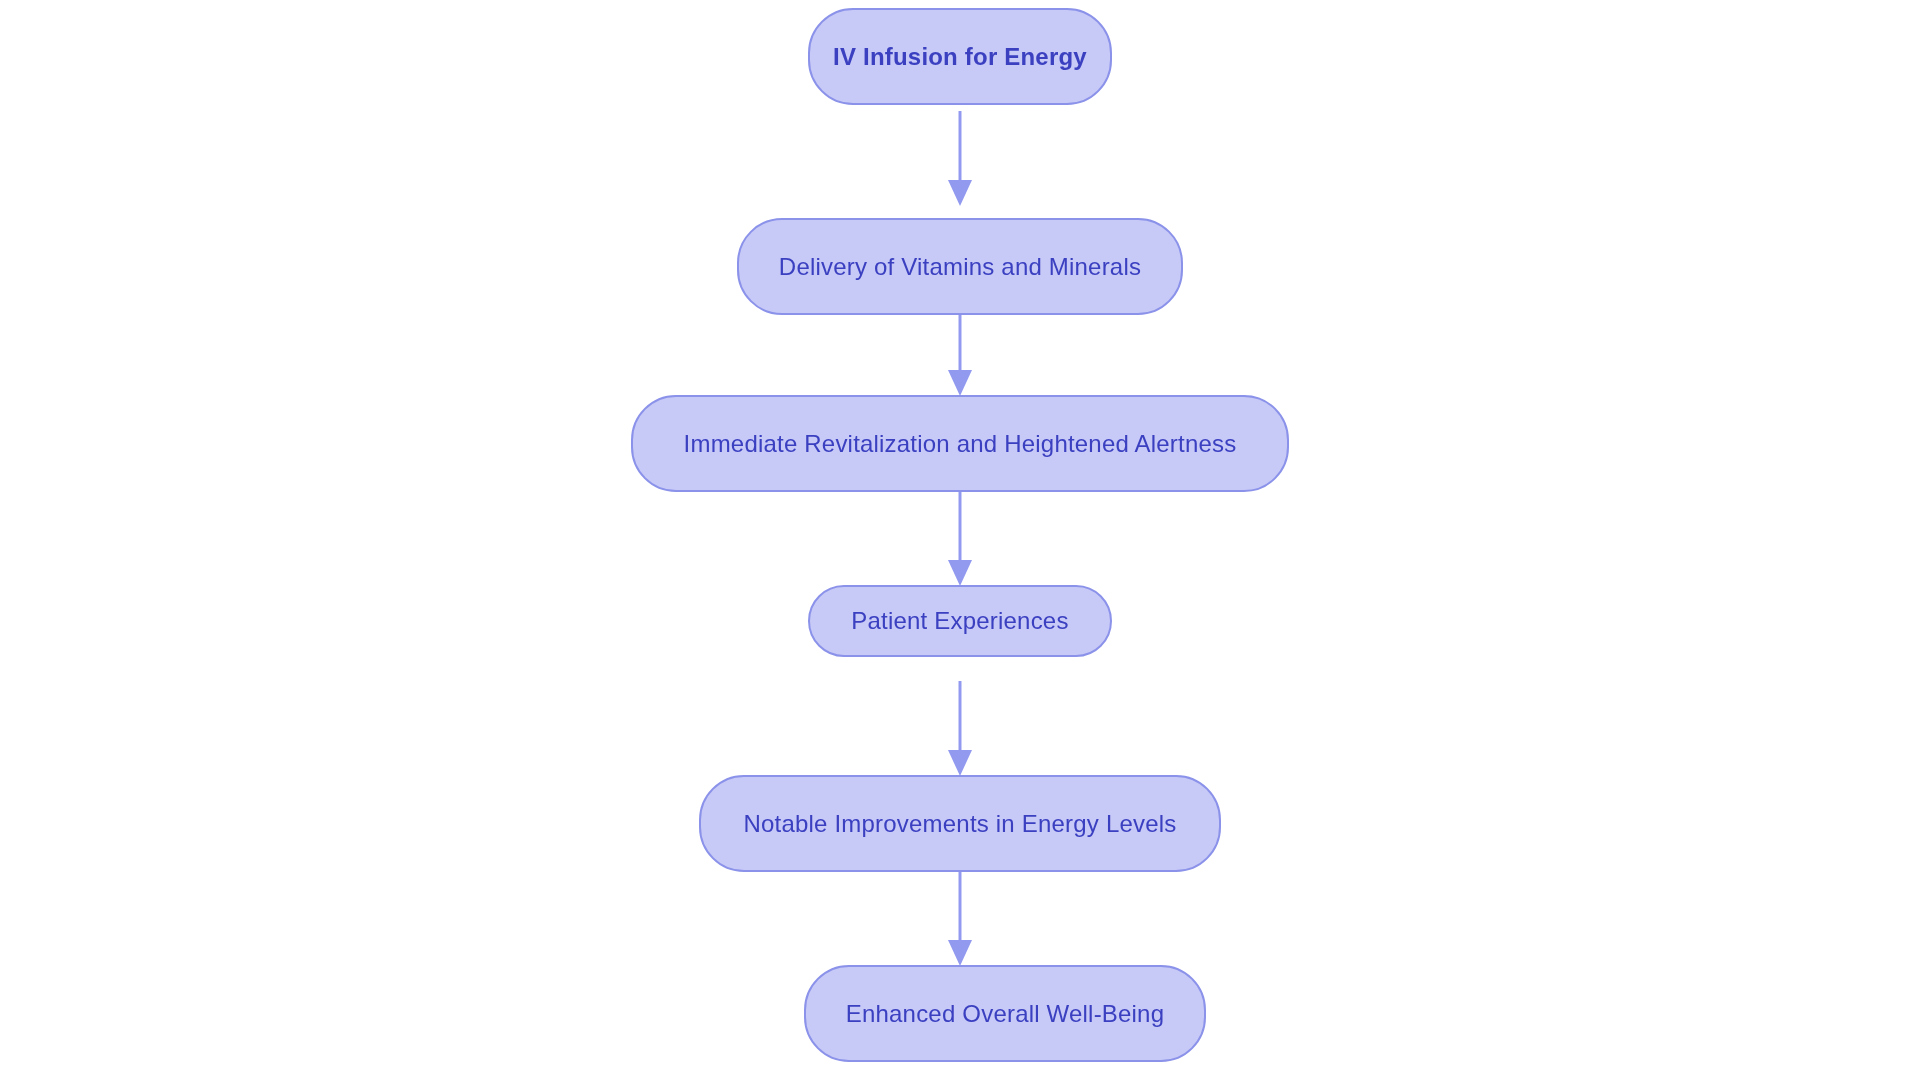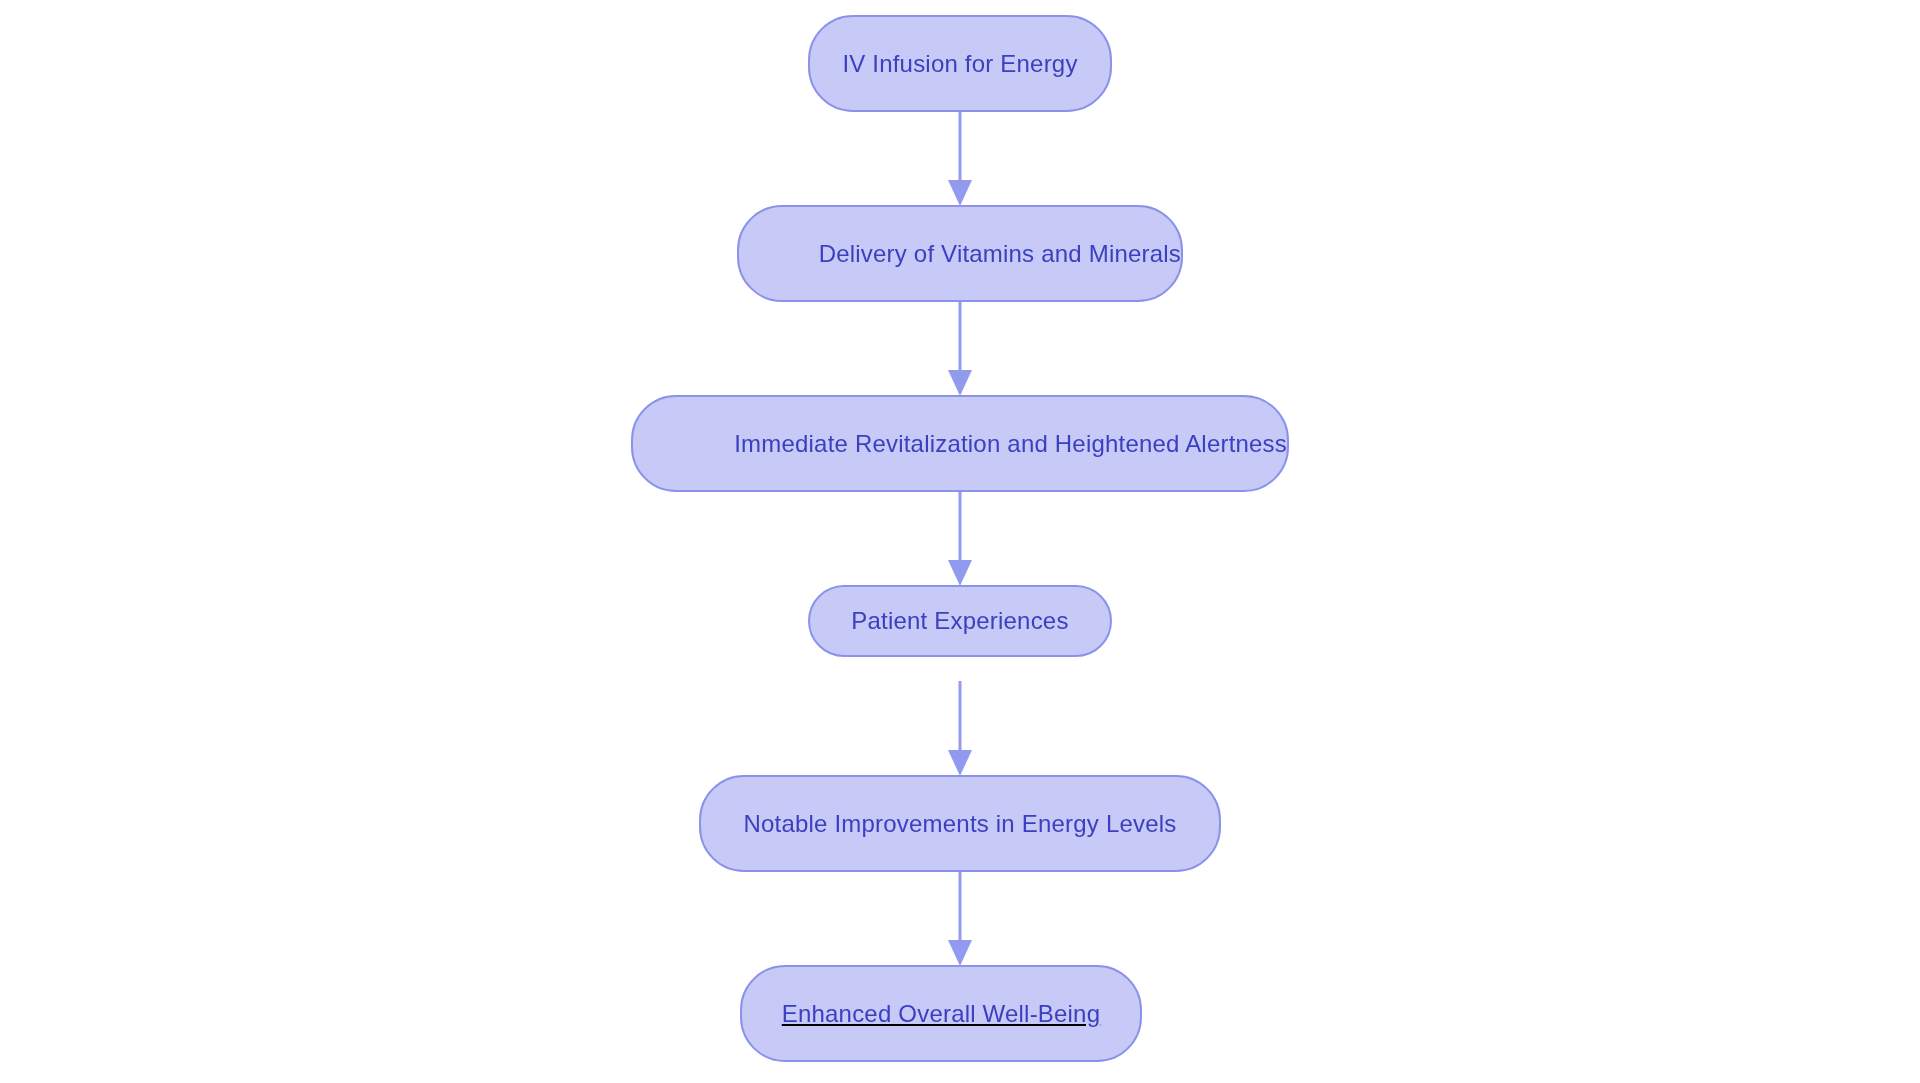--- a/index.html
+++ b/index.html
@@ -49,31 +49,31 @@
       <polygon points="948,180 972,180 960,206" fill="#929af0"></polygon>
       <line x1="960" y1="301" x2="960" y2="376" stroke="#929af0" stroke-width="3"></line>
       <polygon points="948,370 972,370 960,396" fill="#929af0"></polygon>
       <line x1="960" y1="491" x2="960" y2="566" stroke="#929af0" stroke-width="3"></line>
       <polygon points="948,560 972,560 960,586" fill="#929af0"></polygon>
       <line x1="960" y1="681" x2="960" y2="756" stroke="#929af0" stroke-width="3"></line>
       <polygon points="948,750 972,750 960,776" fill="#929af0"></polygon>
       <line x1="960" y1="871" x2="960" y2="946" stroke="#929af0" stroke-width="3"></line>
       <polygon points="948,940 972,940 960,966" fill="#929af0"></polygon>
     </svg>
-<div class="node" style="left: 808px; top: 15px; width: 304px; height: 97px;">
+<div class="node" style="left: 808px; top: 8px; width: 304px; height: 97px; font-weight: bold;">
       <span class="label">IV Infusion for Energy</span>
     </div>
-    <div class="node" style="left: 737px; top: 205px; width: 446px; height: 97px; justify-content: flex-end;">
+    <div class="node" style="left: 737px; top: 218px; width: 446px; height: 97px;">
       <span class="label">Delivery of Vitamins and Minerals</span>
     </div>
-    <div class="node" style="left: 631px; top: 395px; width: 658px; height: 97px; justify-content: flex-end;">
+    <div class="node" style="left: 631px; top: 395px; width: 658px; height: 97px;">
       <span class="label">Immediate Revitalization and Heightened Alertness</span>
     </div>
     <div class="node" style="left: 808px; top: 585px; width: 304px; height: 72px;">
       <span class="label">Patient Experiences</span>
     </div>
     <div class="node" style="left: 699px; top: 775px; width: 522px; height: 97px; justify-content: center;">
       <span class="label">Notable Improvements in Energy Levels</span>
     </div>
-    <div class="node" style="left: 740px; top: 965px; width: 402px; height: 97px; text-decoration: underline;">
+    <div class="node" style="left: 804px; top: 965px; width: 402px; height: 97px;">
       <span class="label">Enhanced Overall Well-Being</span>
     </div>
   </div>
 
 </body></html>

